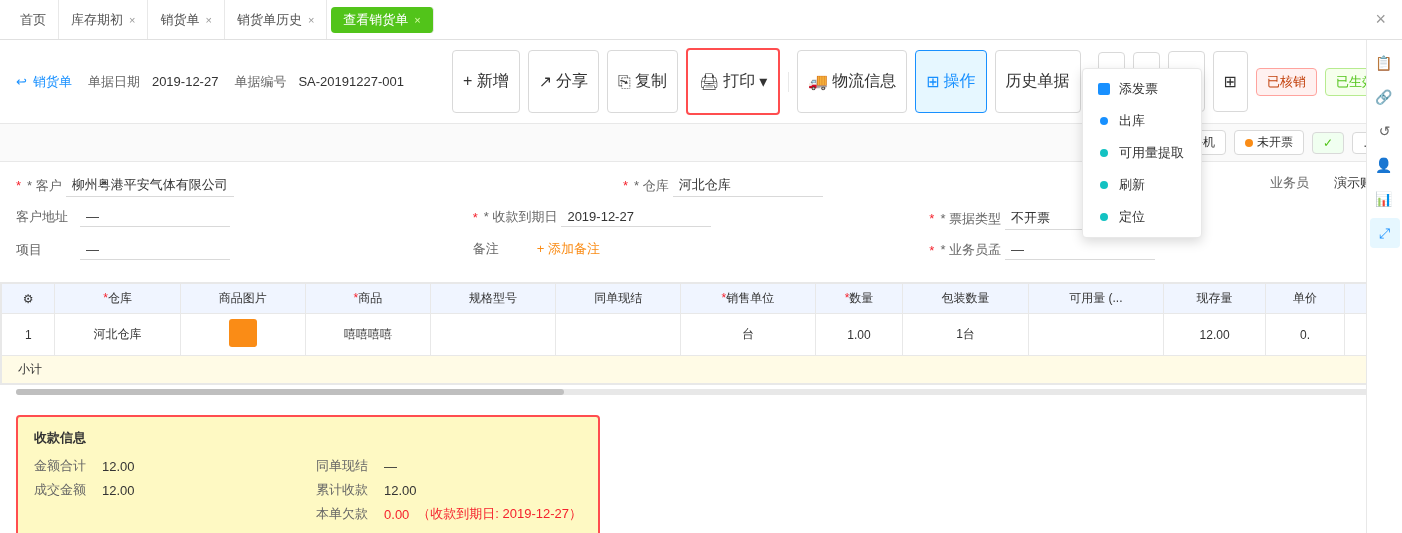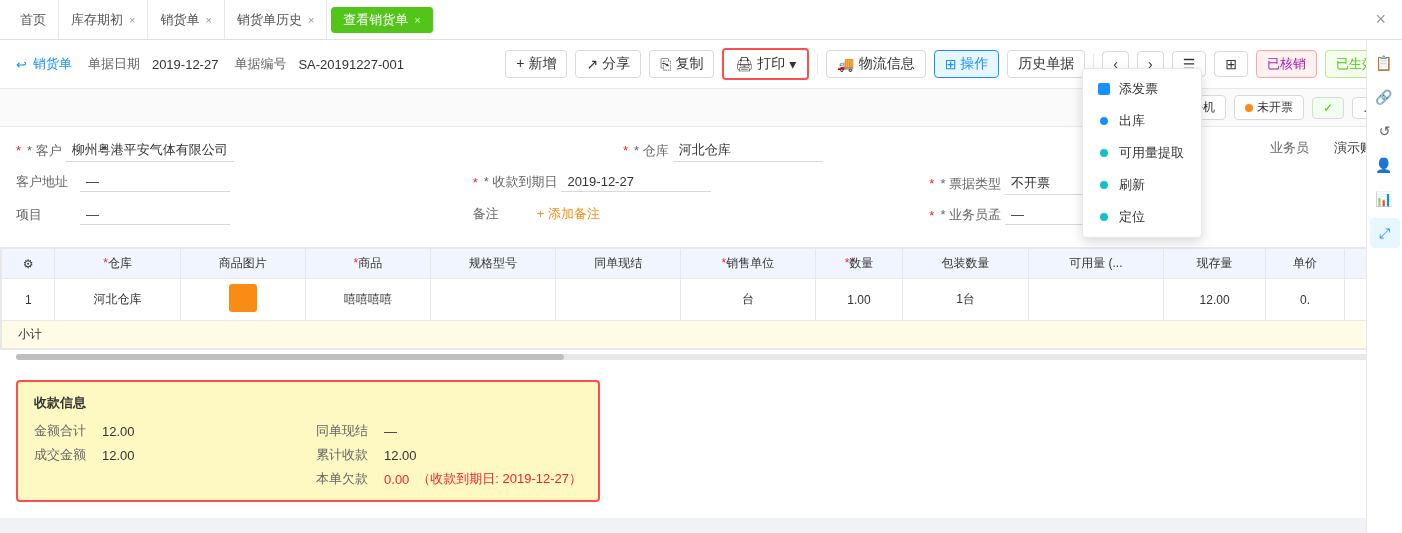--- a/index.html
+++ b/index.html
@@ -28,27 +28,27 @@
       display: flex; align-items: center; padding: 8px 16px; border-bottom: 1px solid #e8e8e8;
       background: #fff; gap: 16px;
     }
     .doc-title { display: flex; align-items: center; gap: 6px; font-size: 13px; color: #1890ff; font-weight: 500; }
     .doc-title .doc-icon { color: #1890ff; }
     .doc-meta { display: flex; align-items: center; gap: 16px; font-size: 13px; color: #333; }
     .doc-meta span { display: flex; align-items: center; gap: 12px; }
     .doc-meta .label { color: #666; }
     .doc-actions { margin-left: auto; display: flex; align-items: center; gap: 8px; }
     .btn-action {
-      display: flex; align-items: center; gap: 4px; padding: 4px 10px;
+      display: flex; align-items: center; gap: 4px; padding: 20px 10px;
       border: 1px solid #d9d9d9; border-radius: 4px; background: #fff;
-      cursor: pointer; font-size: 14px; color: #333; white-space: nowrap;
+      cursor: pointer; font-size: 16px; color: #333; white-space: nowrap;
     }
     .btn-action.active-op { background: #e6f7ff; border-color: #1890ff; color: #1890ff; }
     .btn-status { padding: 4px 10px; border-radius: 4px; font-size: 13px; cursor: pointer; border: 1px solid; }
-    .btn-sold { background: #fff1f0; border-color: #ffa39e; color: #a21caf; }
+    .btn-sold { background: #fff1f0; border-color: #ffa39e; color: #c2410c; }
     .btn-effective { background: #f6ffed; border-color: #b7eb8f; color: #52c41a; }
     .op-separator { width: 1px; height: 20px; background: #e8e8e8; }
 
     
     .sub-toolbar {
       display: flex; align-items: center; justify-content: flex-end; padding: 6px 16px;
       background: #fafafa; border-bottom: 1px solid #e8e8e8; gap: 8px;
     }
     .sub-btn {
       display: flex; align-items: center; gap: 4px; padding: 3px 10px;

